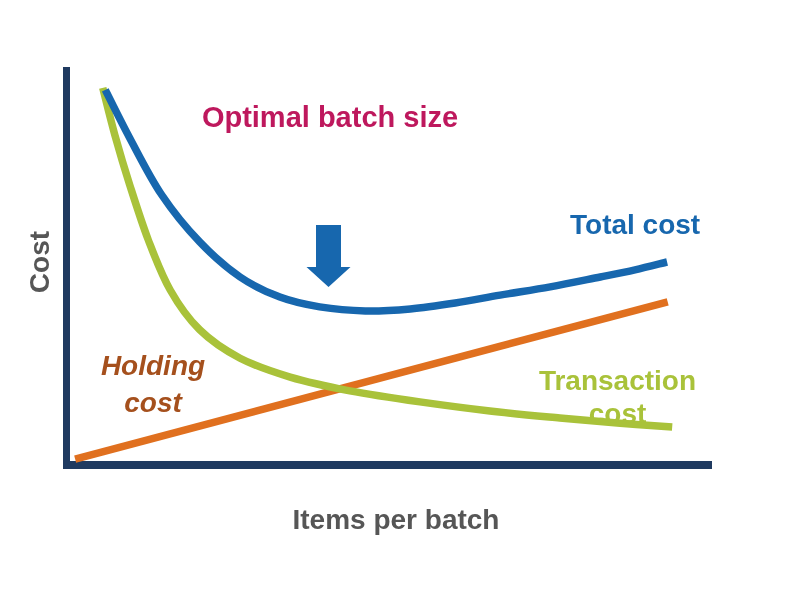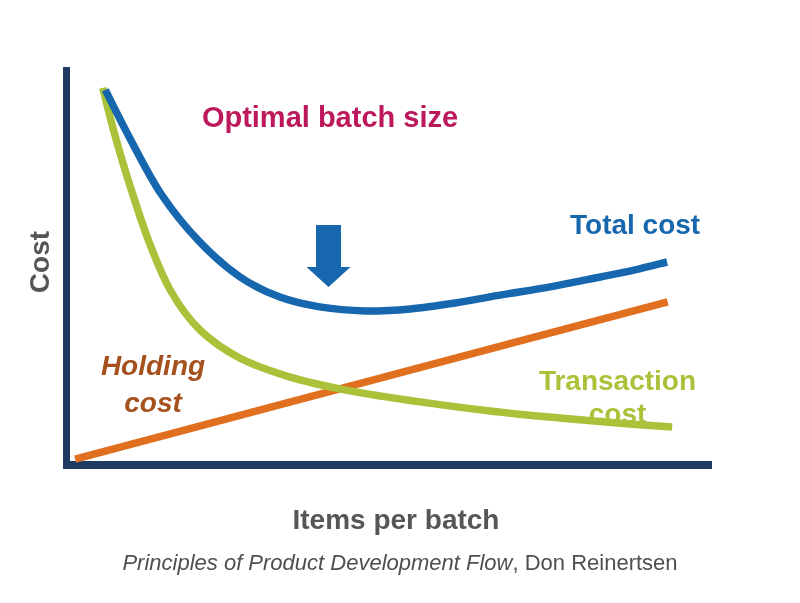--- a/index.html
+++ b/index.html
@@ -69,15 +69,14 @@
 
   <div class="label holding-label">
     <div>Holding</div>
     <div>cost</div>
   </div>
 
   <div class="label y-axis-label">Cost</div>
 
   <div class="label x-axis-label">Items per batch</div>
 
-  <div class="caption"><span class="italic">Principles of Product Development Flow</span><span>, Don Reinertsen</span></div>
 
 </div>
 
 </body></html>

